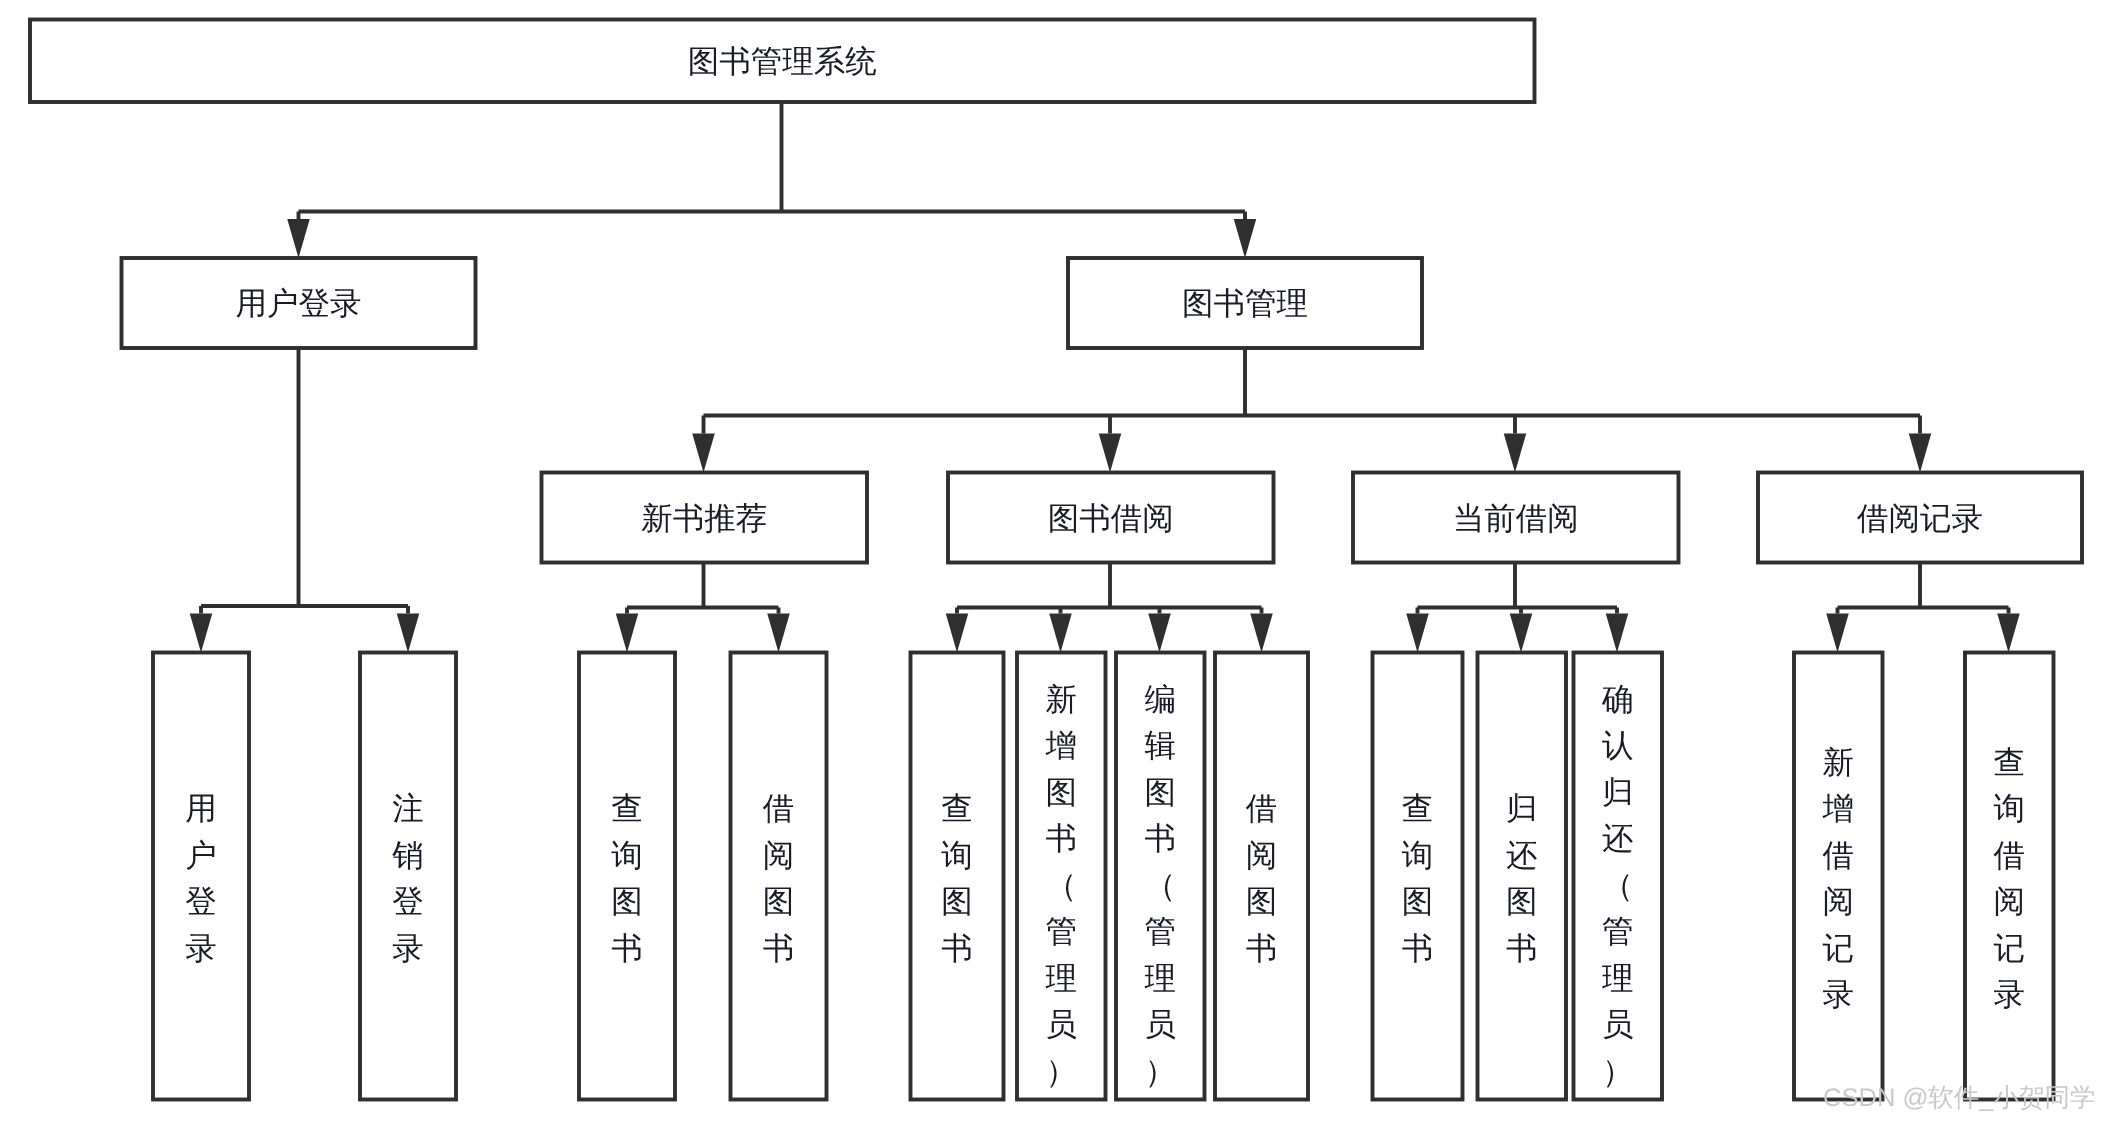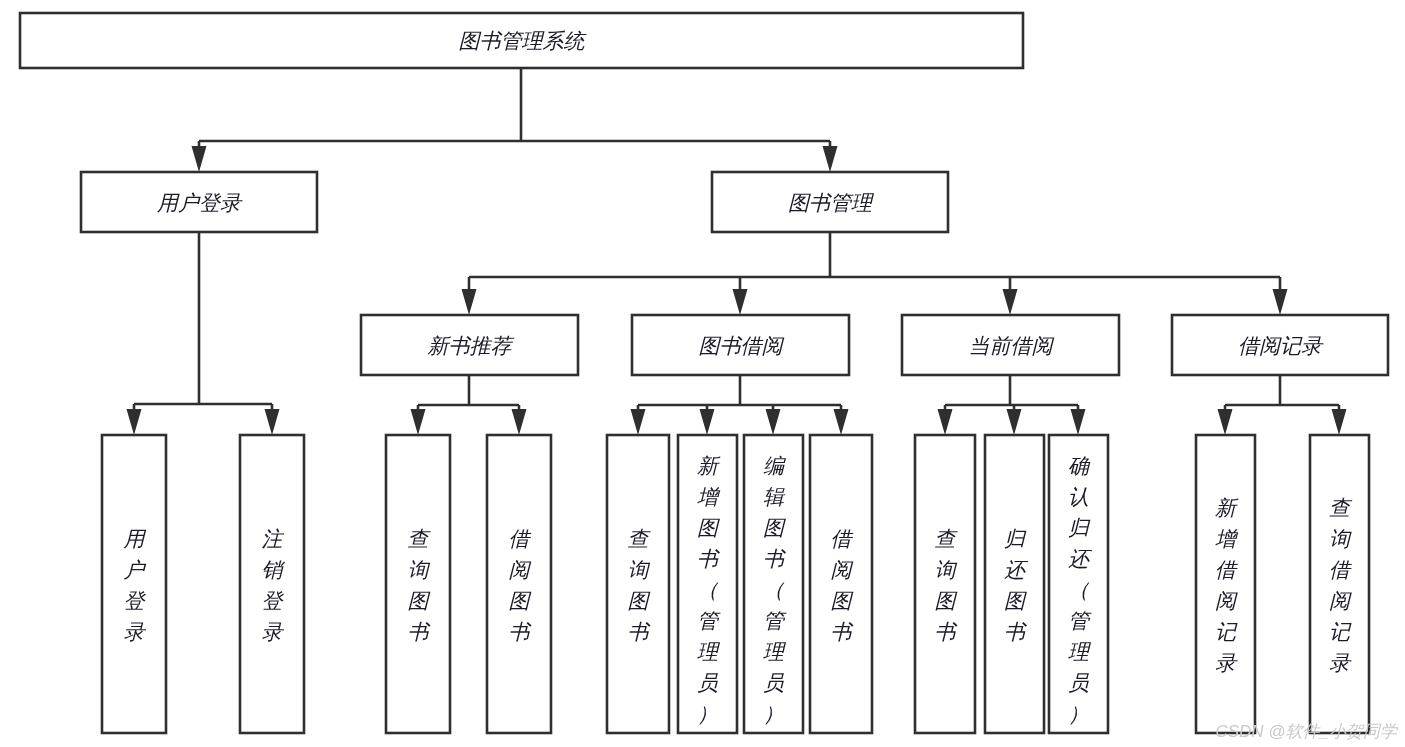--- a/index.html
+++ b/index.html
@@ -11,21 +11,20 @@
     width: 1405px;
     height: 747px;
     font-family: "Liberation Sans", "DejaVu Sans", sans-serif;
     overflow: hidden;
     position: relative;
   }
   #diagram-root {
     position: relative;
     width: 1405px;
     height: 747px;
-    font-style: italic;
   }
   svg.diagram-canvas {
     position: absolute;
     top: 0;
     left: 0;
     width: 1405px;
     height: 747px;
     display: block;
   }
   .node-box {

